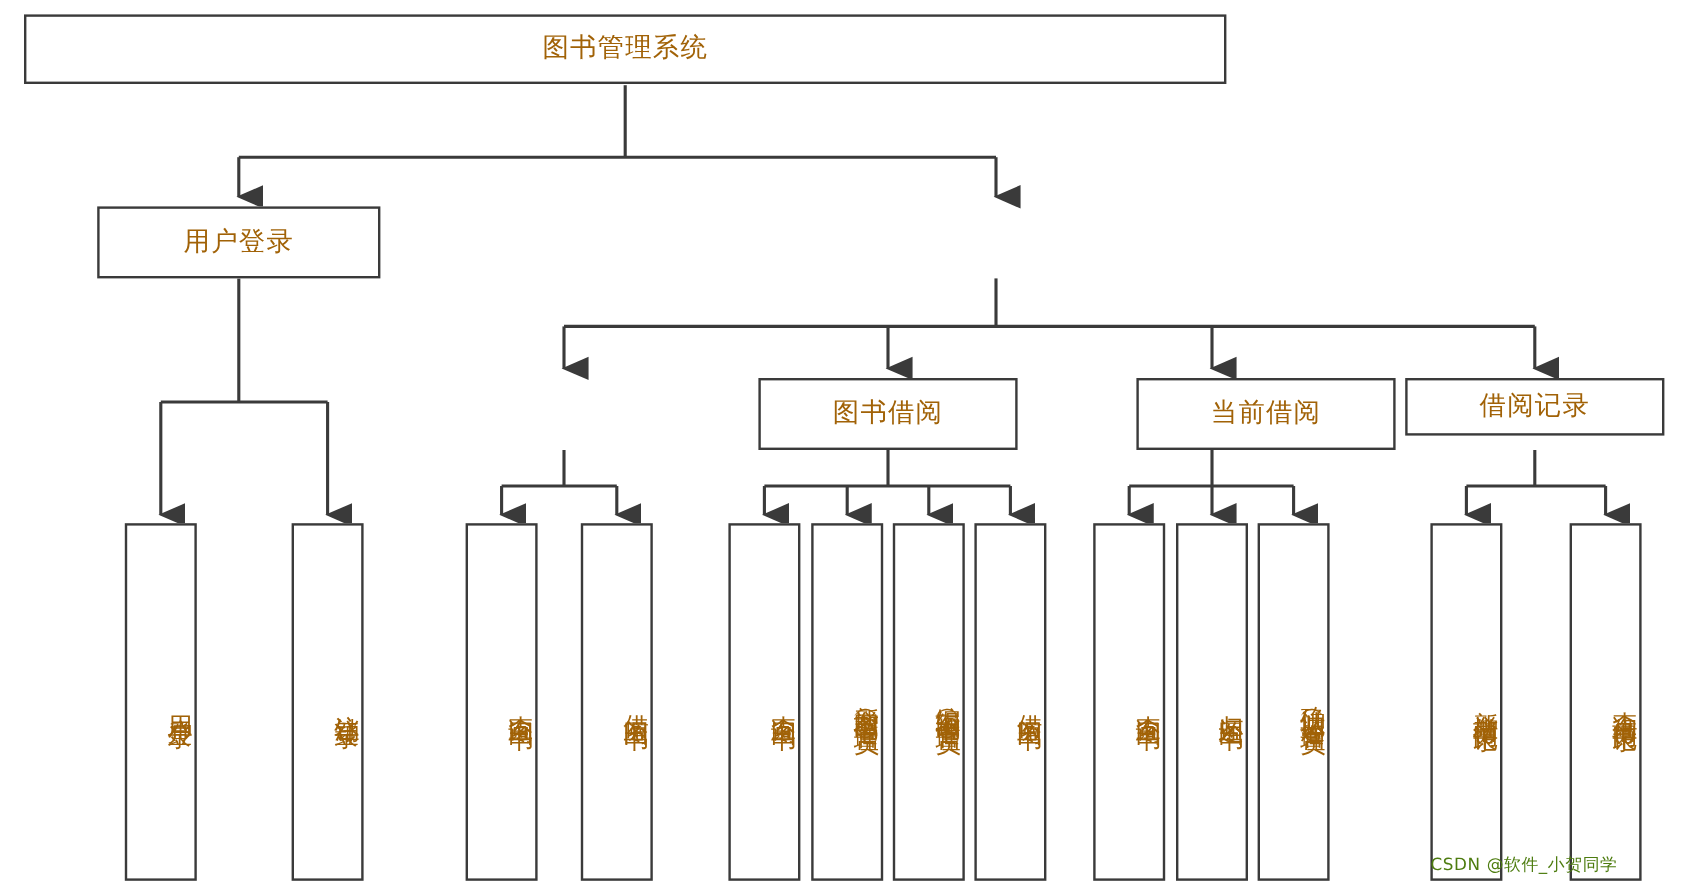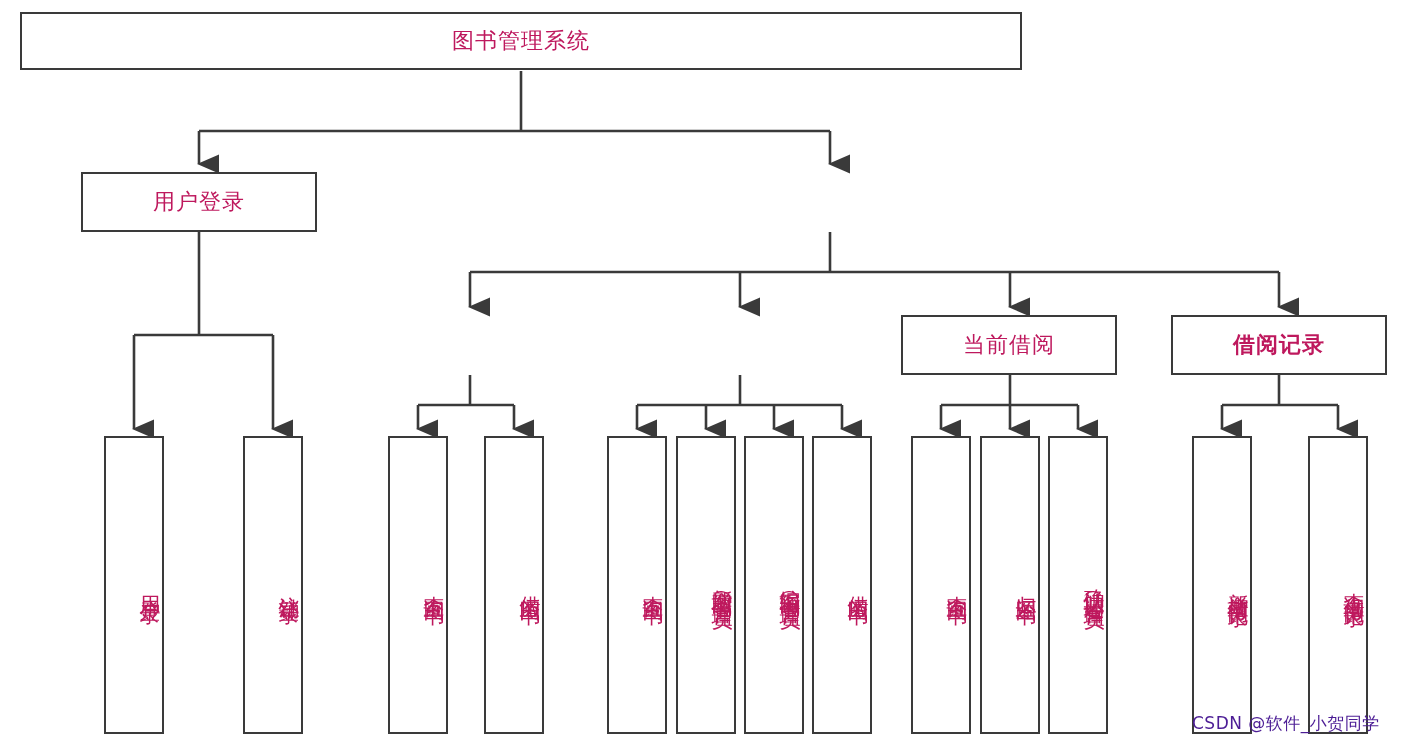--- a/index.html
+++ b/index.html
@@ -26,21 +26,21 @@
     pointer-events: none;
   }
   .node {
     position: absolute;
     box-sizing: border-box;
     background: #ffffff;
     border: 2.5px solid #3a3a3a;
     display: flex;
     align-items: center;
     justify-content: center;
-    color: #be185d;
+    color: #a16207;
   }
   .node.horiz {
     font-size: 22px;
     letter-spacing: 1px;
     line-height: 1.2;
     text-align: center;
   }
   .node.vert {
     writing-mode: vertical-rl;
     text-orientation: upright;
@@ -50,22 +50,22 @@
     padding-top: 6px;
     padding-bottom: 6px;
     align-items: flex-start;
     justify-content: center;
   }
   .node.vert.topalign {
     align-items: flex-start;
   }
   .watermark {
     position: absolute;
-    color: #4c1d95;
-    font-size: 17px;
+    color: #4d7c0f;
+    font-size: 14px;
     letter-spacing: 0.5px;
     white-space: nowrap;
     user-select: none;
   }
 </style>
 </head>
 <body>
 
 <div id="canvas">
 
@@ -123,24 +123,27 @@
   </svg>
 
   <div class="node horiz" style="left:20px; top:12px; width:1002px; height:58px;">
     <span>图书管理系统</span>
   </div>
 
   <div class="node horiz" style="left:81px; top:172px; width:236px; height:60px;">
     <span>用户登录</span>
   </div>
 
-  <div class="node horiz" style="left:901px; top:315px; width:216px; height:60px;">
+  <div class="node horiz" style="left:632px; top:315px; width:216px; height:60px;">
+    <span>图书借阅</span>
+  </div>
+  <div class="node horiz" style="left:947px; top:315px; width:216px; height:60px;">
     <span>当前借阅</span>
   </div>
-  <div class="node horiz" style="left:1171px; top:315px; width:216px; height:60px;font-weight:bold;">
+  <div class="node horiz" style="left:1171px; top:315px; width:216px; height:48px;">
     <span>借阅记录</span>
   </div>
 
   <div class="node vert" style="left:104px; top:436px; width:60px; height:298px;">
     <span>用户登录</span>
   </div>
   <div class="node vert" style="left:243px; top:436px; width:60px; height:298px;">
     <span>注销登录</span>
   </div>
 

